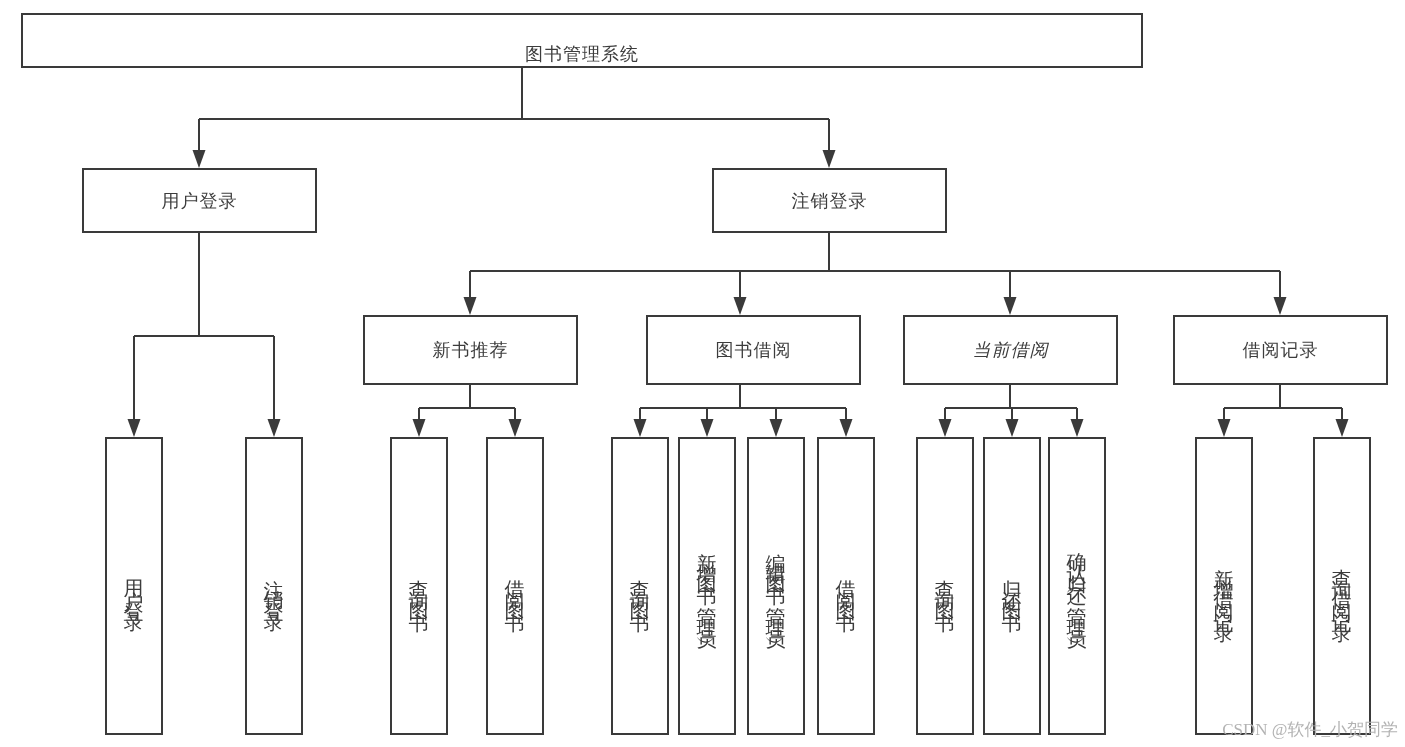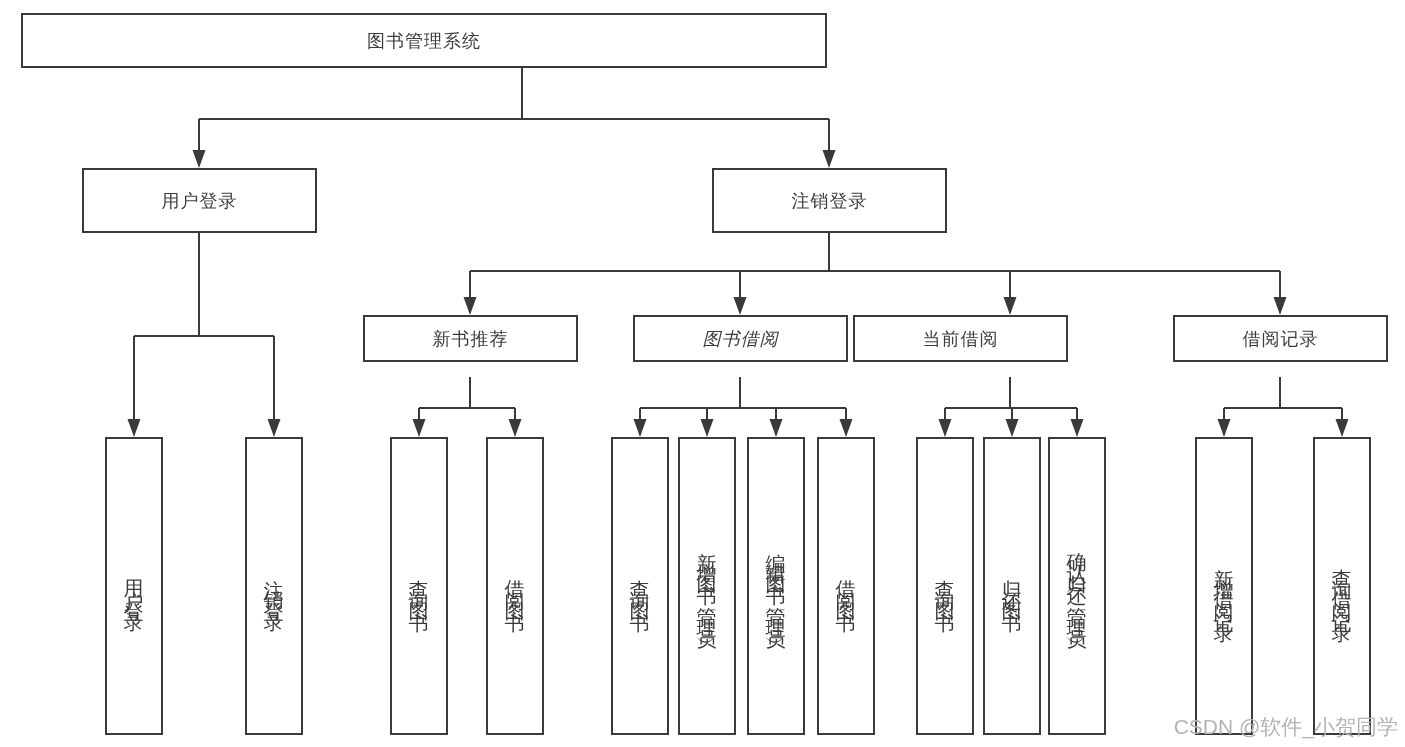--- a/index.html
+++ b/index.html
@@ -37,54 +37,55 @@
   }
   .node .vlabel {
     writing-mode: vertical-rl;
     text-orientation: mixed;
     font-size: 20px;
     letter-spacing: 11px;
     line-height: 1;
     white-space: nowrap;
   }
   
-  .n-root   { left: 21px;   top: 13px;  width: 806px; height: 55px; }
+  .n-root   { left: 21px;   top: 13px;  width: 1122px; height: 55px; align-items: flex-end; }
   
   .n-l2     { top: 168px; width: 235px; height: 65px; }
   .n-login  { left: 82px; }
   .n-mgmt   { left: 712px; }
   
-  .n-l3     { top: 315px; width: 215px; height: 47px; }
+  .n-l3     { top: 315px; width: 215px; height: 70px; }
   .n-newrec { left: 363px; }
-  .n-borrow { left: 633px; font-style: italic; }
-  .n-current{ left: 853px; }
+  .n-borrow { left: 646px; }
+  .n-current{ left: 903px; font-style: italic; }
   .n-record { left: 1173px; justify-content: center; }
   
   .n-leaf   { top: 437px; width: 58px; height: 298px; }
   .lf-1  { left: 105px; }
   .lf-2  { left: 245px; }
   .lf-3  { left: 390px; }
   .lf-4  { left: 486px; }
   .lf-5  { left: 611px; }
   .lf-6  { left: 678px; }
   .lf-7  { left: 747px; }
   .lf-8  { left: 817px; }
   .lf-9  { left: 916px; }
   .lf-10 { left: 983px; }
   .lf-11 { left: 1048px; }
   .lf-12 { left: 1195px; }
   .lf-13 { left: 1313px; }
   .watermark {
     position: absolute;
     right: 7px;
     bottom: 6px;
-    font-size: 21px;
+    font-size: 17px;
     color: var(--watermark, #b3b3b3);
     z-index: 3;
     white-space: nowrap;
+    font-family: Liberation Serif, serif;
   }
 </style>
 </head>
 <body>
 
 <div class="canvas">
 
   <svg class="connectors" width="1405" height="747" viewBox="0 0 1405 747">
     <g stroke="#3a3a3a" stroke-width="2" fill="none">
 

